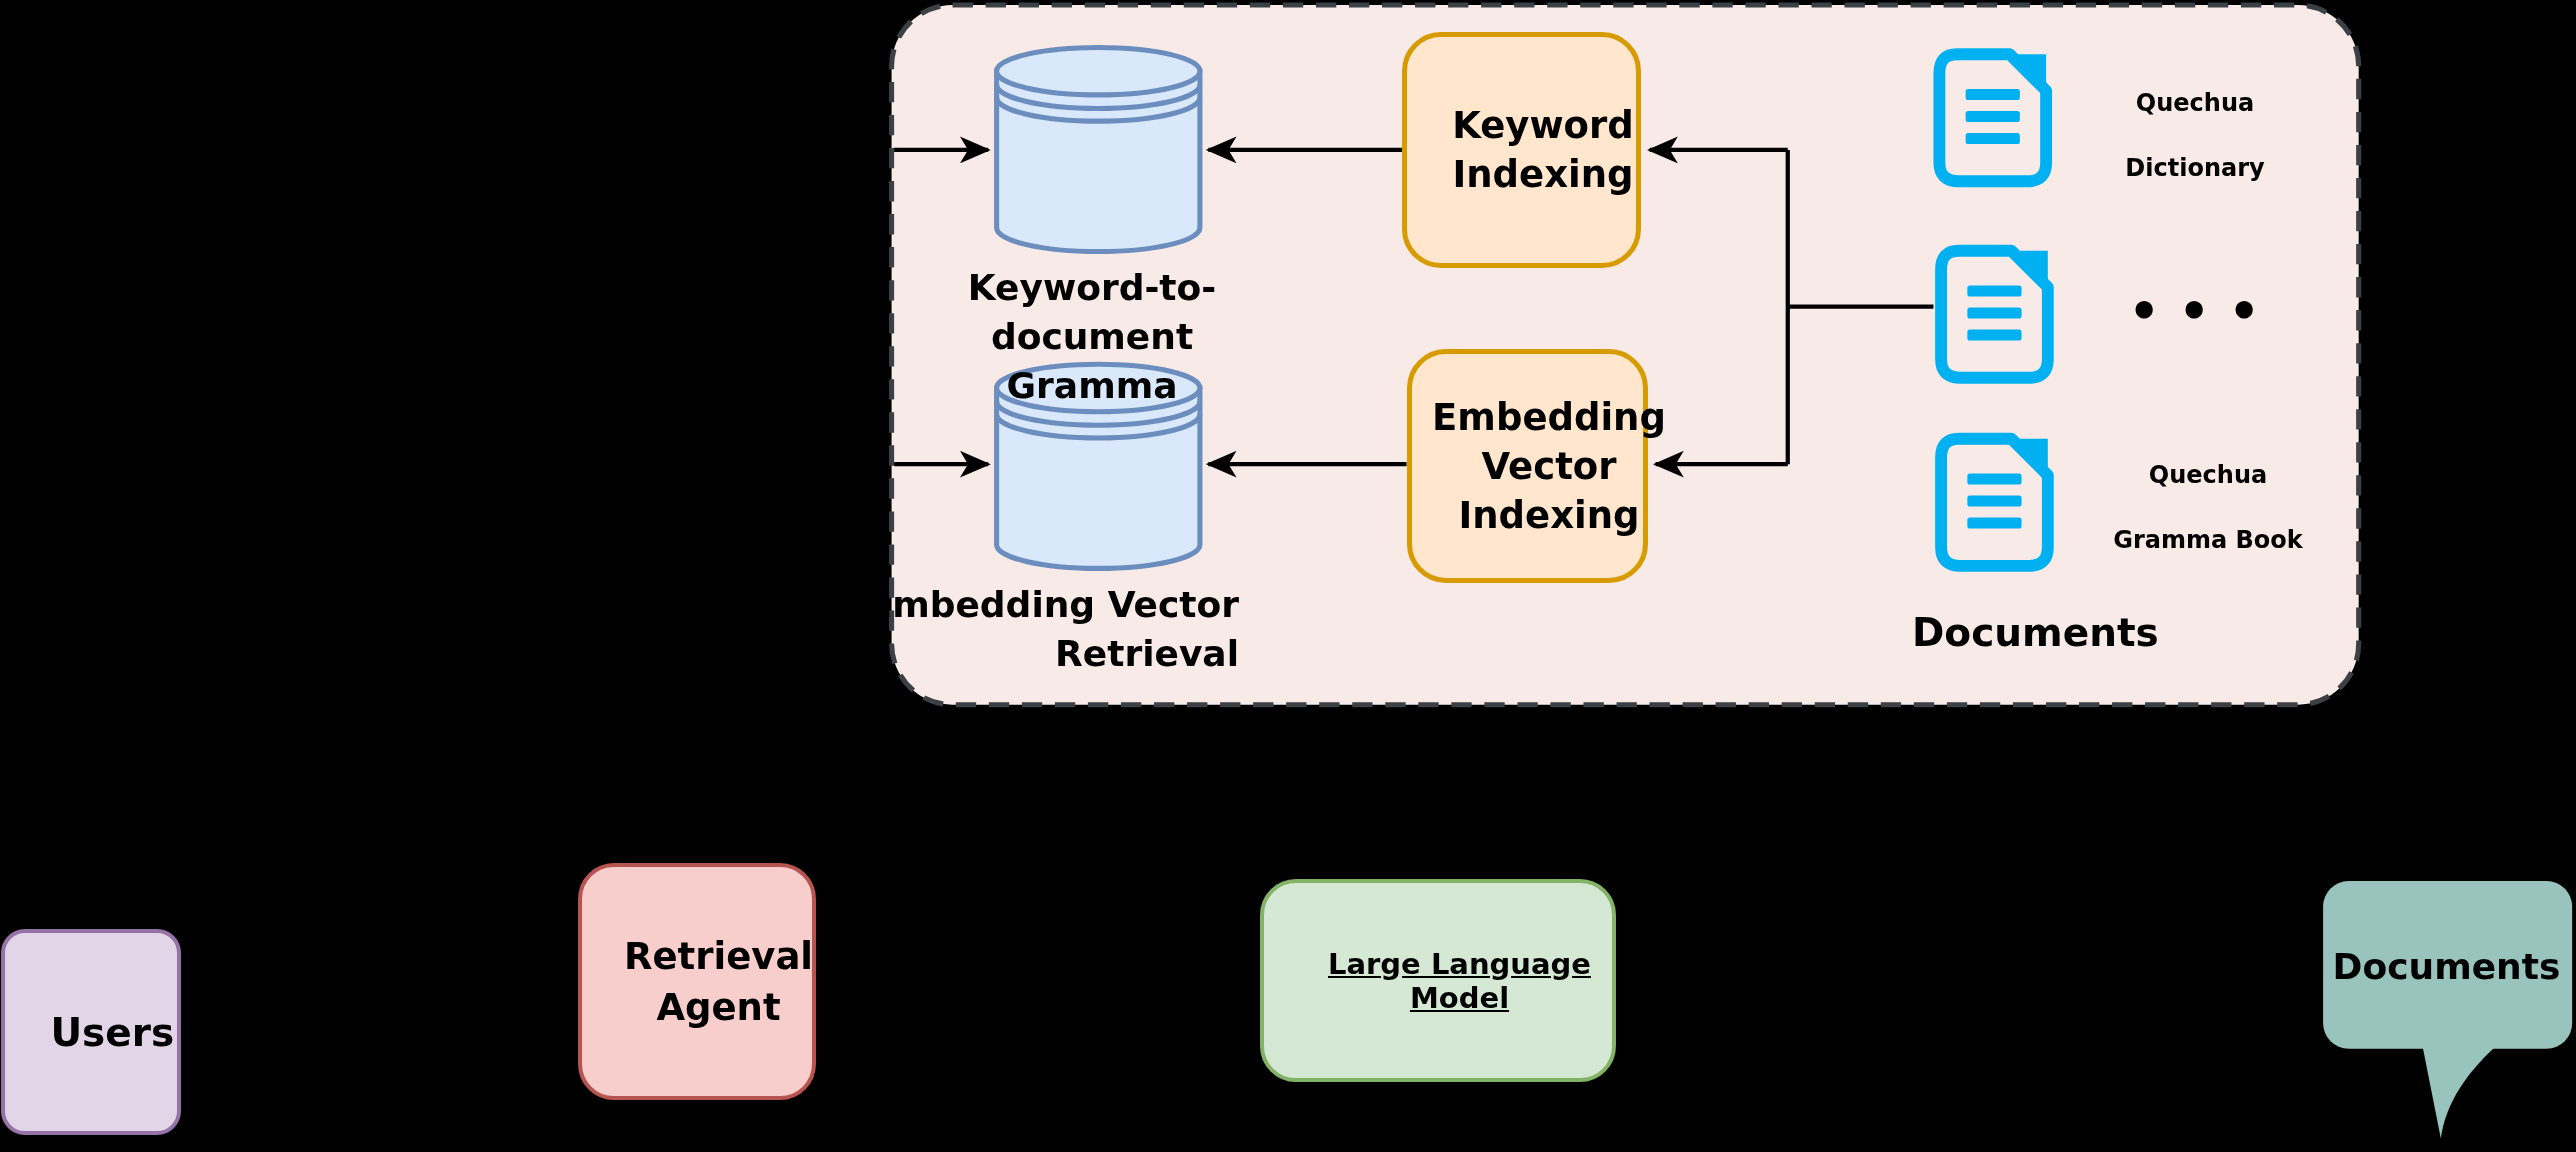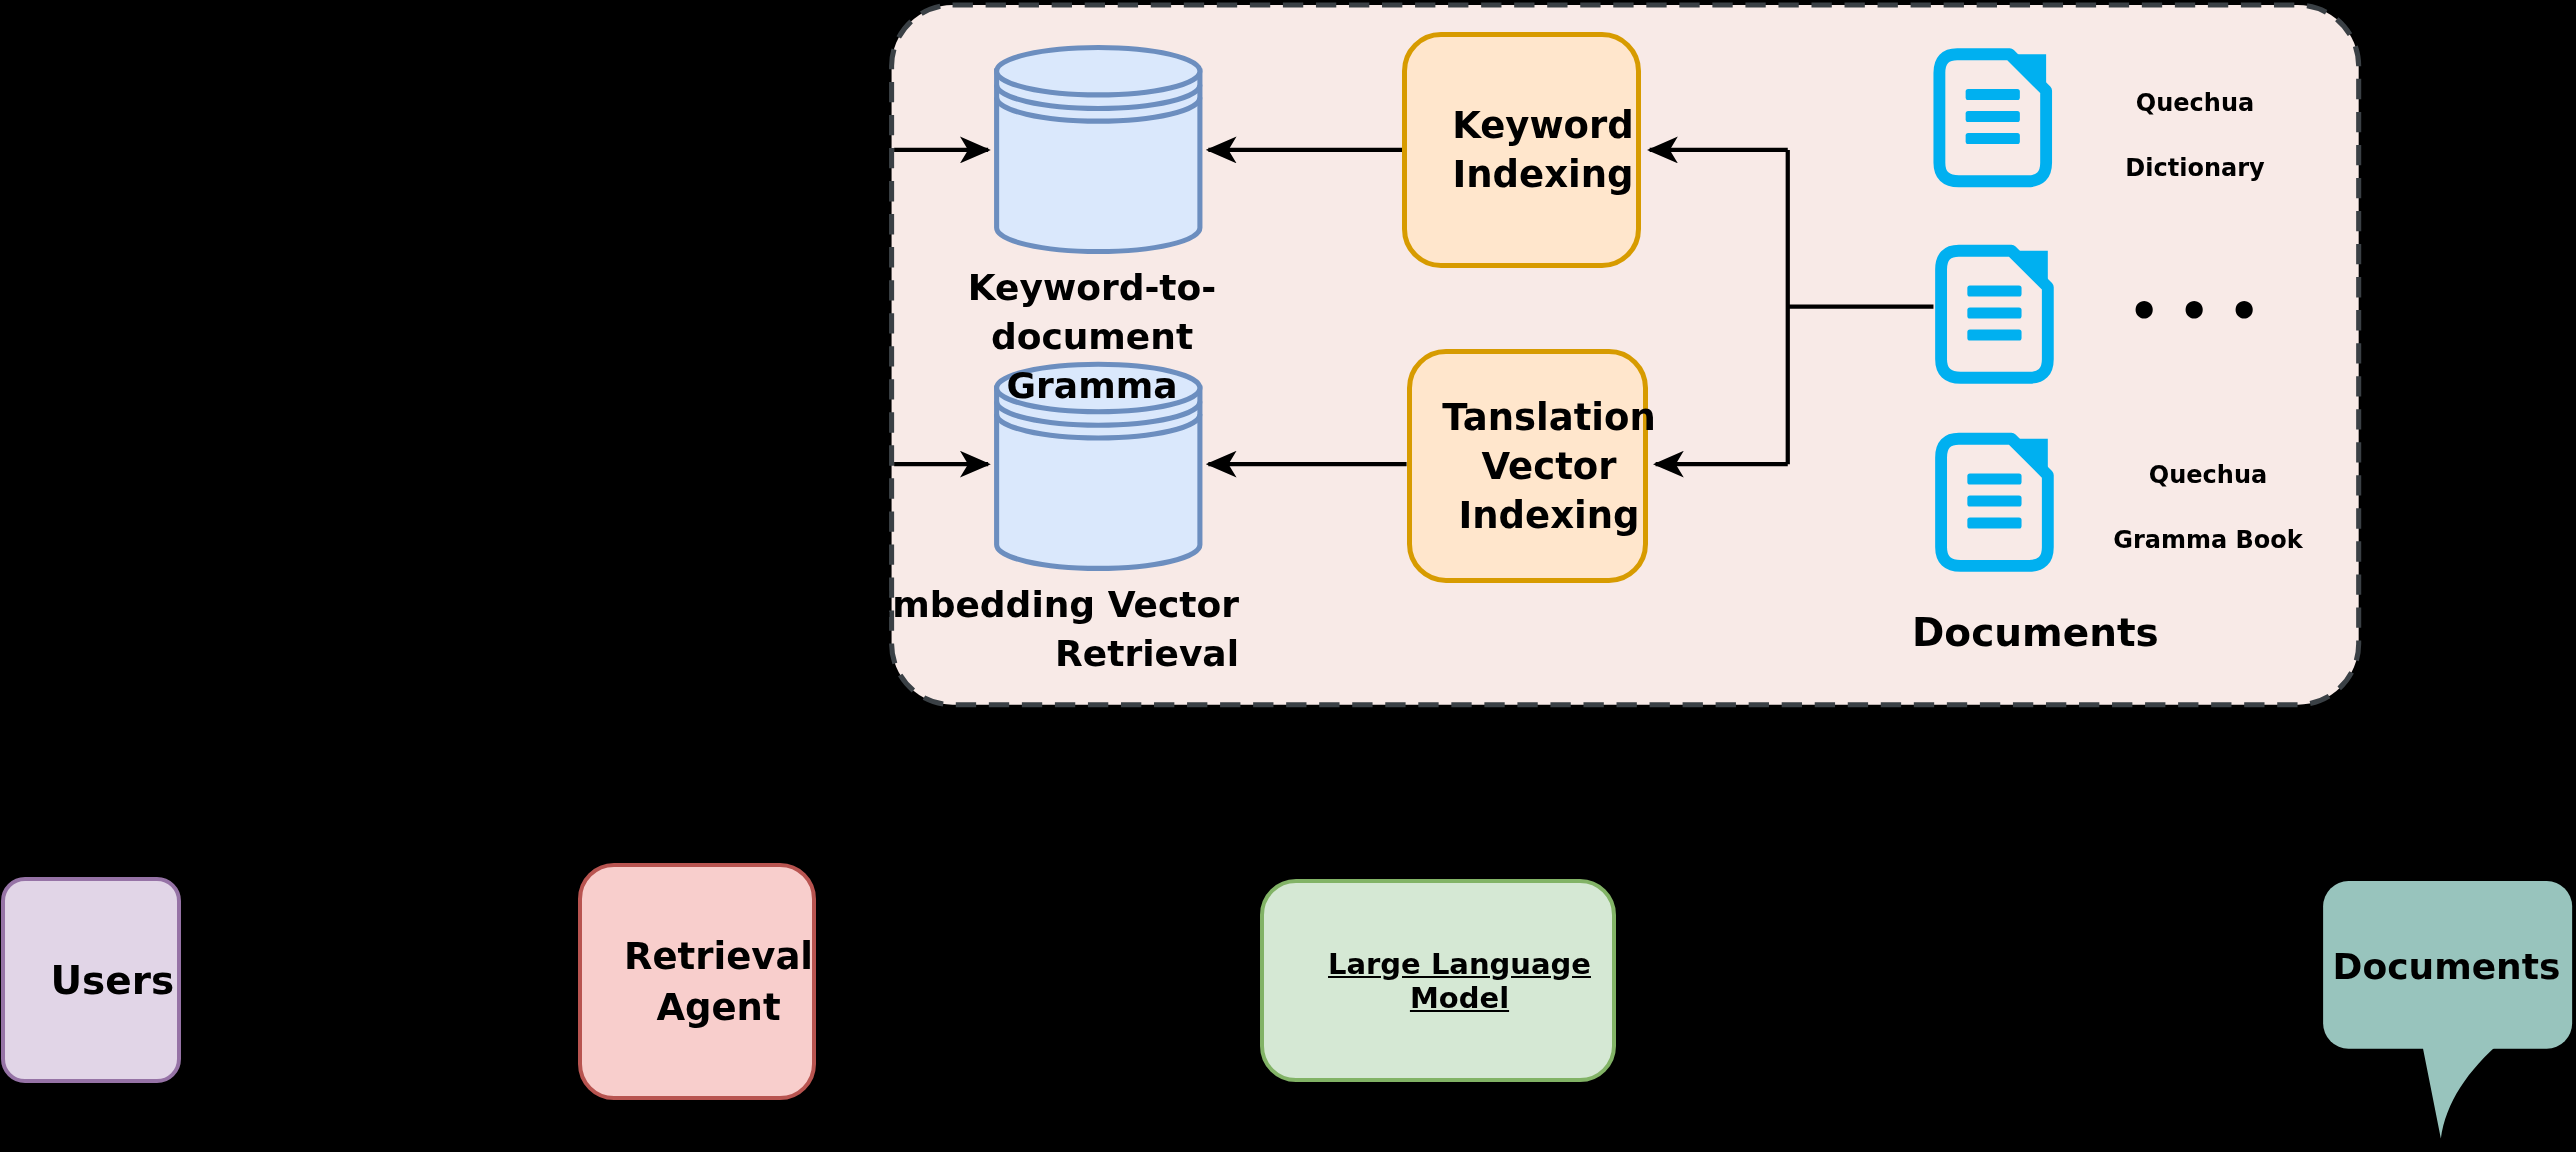--- a/index.html
+++ b/index.html
@@ -154,26 +154,26 @@
     <rect x="2" y="2" width="294" height="198" rx="30" ry="30" fill="#98c4bd"></rect>
   </g>
 </svg>
 
 <div class="node process-box" style="left:1402px; top:32px; width:239px; height:236px;">
   <span class="label">Keyword
 Indexing</span>
 </div>
 
 <div class="node process-box" style="left:1407px; top:349px; width:241px; height:234px;">
-  <span class="label">Tanslation
+  <span class="label">Embedding
 Vector
 Indexing</span>
 </div>
 
-<div class="node users-box" style="left:0.8px; top:877px; width:180px; height:206px;">
+<div class="node users-box" style="left:0.8px; top:929px; width:180px; height:206px;">
   <span class="label">Users</span>
 </div>
 
 <div class="node agent-box" style="left:578px; top:863px; width:238px; height:237px;">
   <span class="label">Retrieval
 Agent</span>
 </div>
 
 <div class="node llm-box" style="left:1260px; top:879px; width:356px; height:203px;">
   <span class="label">Large Language Model</span>

